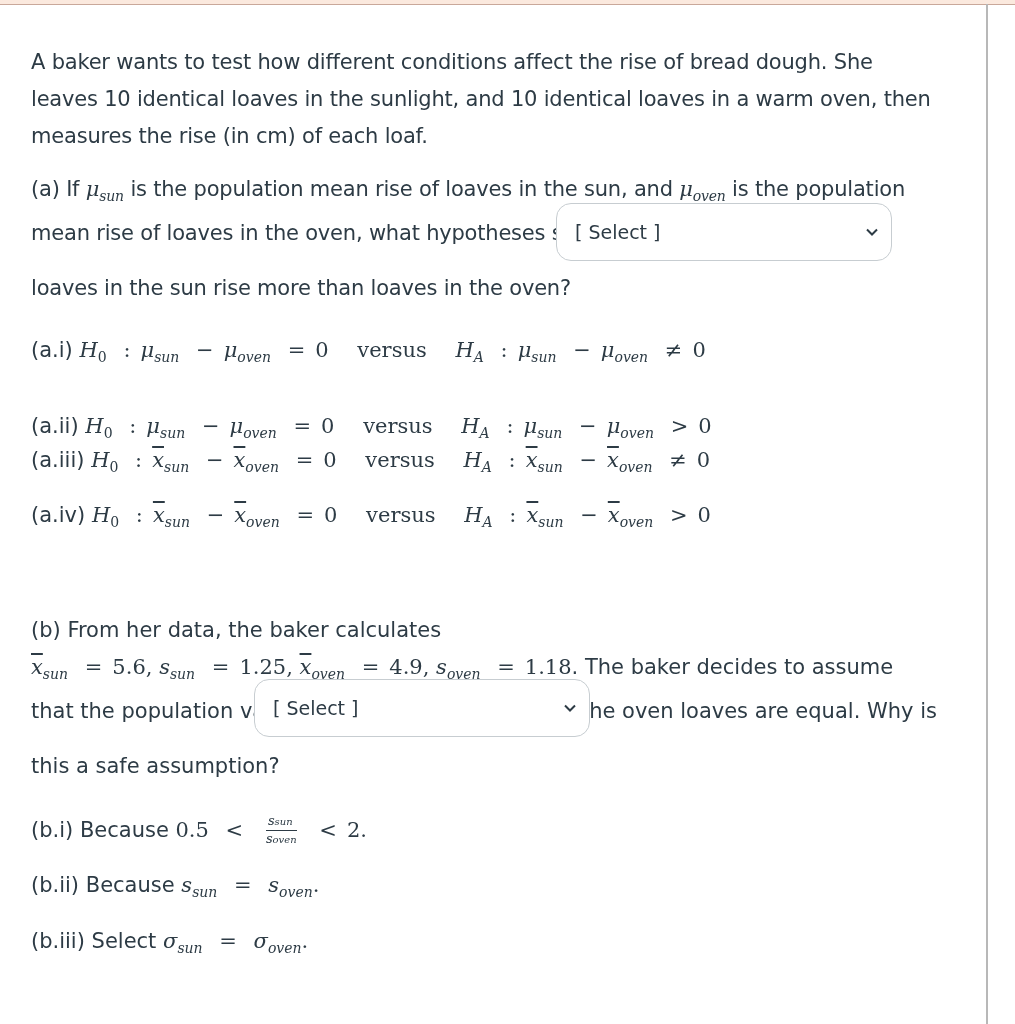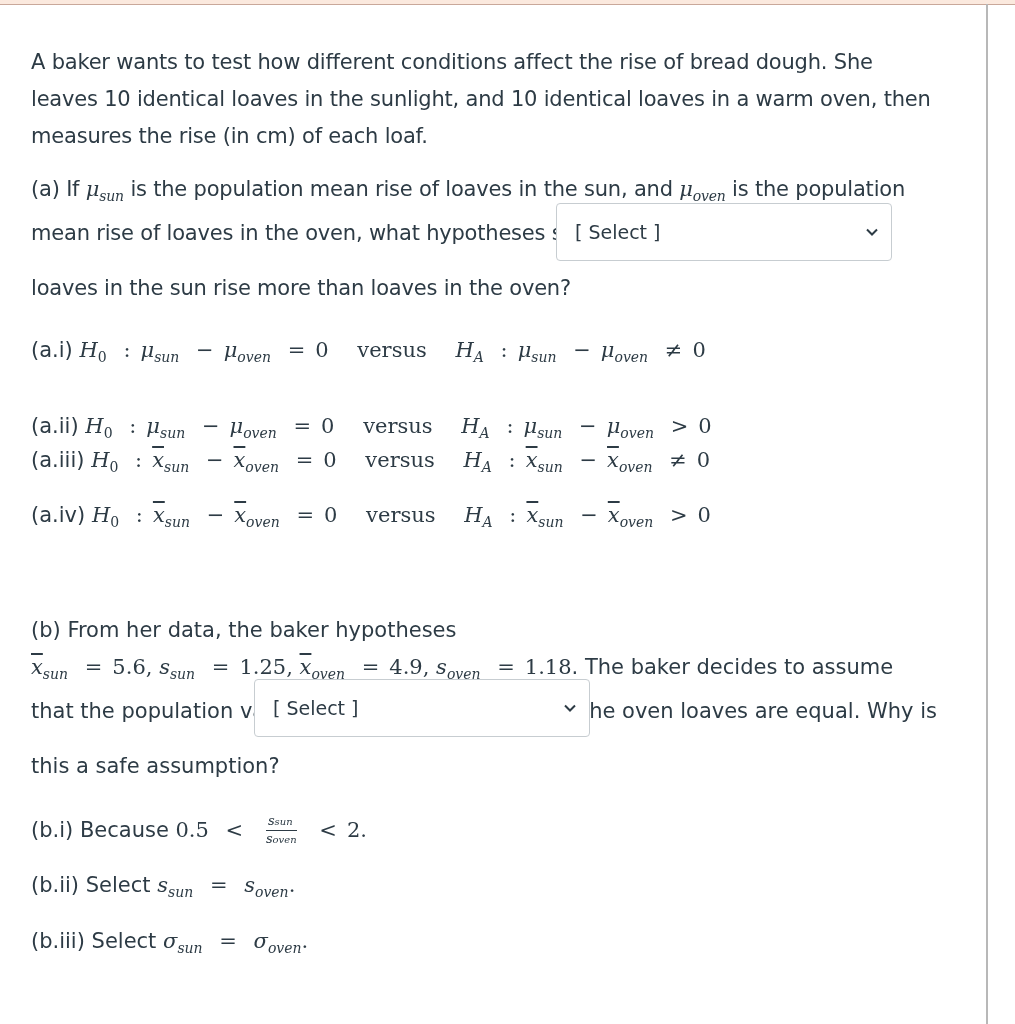--- a/index.html
+++ b/index.html
@@ -20,21 +20,21 @@
     font-size: 21px; line-height: 37px; letter-spacing: -0.2px;
   }
   .para { margin: 0; }
   .gap-a { height: 16px; }
   .math { font-family: "DejaVu Serif", serif; font-style: italic; font-size: 21px; }
   .mroman { font-family: "DejaVu Serif", serif; font-size: 21px; }
   .sub { font-size: 14px; vertical-align: -5px; font-style: italic; font-family: "DejaVu Serif", serif; }
   .bar { text-decoration: overline; }
   .select {
     display: inline-flex; align-items: center; justify-content: space-between;
-    border: 1px solid #c7cdd1; border-radius: 4px; background: #fff;
+    border: 1px solid #c7cdd1; border-radius: 15px; background: #fff;
     box-sizing: border-box; height: 58px; padding: 0 12px 0 18px;
     vertical-align: middle; cursor: pointer; position: relative;
   }
   .select .sel-label { font-size: 19px; color: #2d3b45; }
   .select .chev { width: 14px; height: 14px; }
   .select-a { width: 336px; position: absolute; left: 556px; top: 203px; }
   .select-b { width: 336px; position: absolute; left: 254px; top: 679px; }
   .hyp { position: absolute; left: 31px; font-size: 21px; white-space: nowrap; }
   .hyp .lbl { font-family: "DejaVu Sans", sans-serif; }
   .versus { font-family: "DejaVu Serif", serif; font-style: normal; margin: 0 22px; }
@@ -121,21 +121,21 @@
   <span class="op">−</span><span class="math bar">x</span><span class="sub">oven</span>
   <span class="op">=</span><span class="mroman">0</span>
   <span class="versus">versus</span>
   <span class="math">H</span><span class="sub">A</span>
   <span class="op">:</span><span class="math bar">x</span><span class="sub">sun</span>
   <span class="op">−</span><span class="math bar">x</span><span class="sub">oven</span>
   <span class="op">&gt;</span><span class="mroman">0</span>
 </div>
 
 <div class="bl" style="top:612px; line-height:37px">
-  <span>(b) From her data, the baker hypotheses</span><br>
+  <span>(b) From her data, the baker calculates</span><br>
   <span class="math bar">x</span><span class="sub">sun</span>
   <span class="op">=</span><span class="mroman">5.6</span><span class="mroman">, </span>
   <span class="math">s</span><span class="sub">sun</span>
   <span class="op">=</span><span class="mroman">1.25</span><span class="mroman">, </span>
   <span class="math bar">x</span><span class="sub">oven</span>
   <span class="op">=</span><span class="mroman">4.9</span><span class="mroman">, </span>
   <span class="math">s</span><span class="sub">oven</span>
   <span class="op">=</span><span class="mroman">1.18</span><span>. The baker decides to assume</span><br>
   <span>that the population variances of the sun loaves and the oven loaves are equal.  Why is</span><br>
   <span style="line-height:72px">this a safe assumption?</span>
@@ -150,21 +150,21 @@
 
 <div class="bl" style="top:813px">
   <span>(b.i) Because</span>
   <span class="mroman">0.5</span>
   <span class="op">&lt;</span>
   <span class="frac"><span class="num">s<span style="font-size:10px">sun</span></span><span class="den">s<span style="font-size:10px">oven</span></span></span>
   <span class="op">&lt;</span><span class="mroman">2.</span>
 </div>
 
 <div class="bl" style="top:873px">
-  <span>(b.ii) Select</span>
+  <span>(b.ii) Because</span>
   <span class="math">s</span><span class="sub">sun</span>
   <span class="op">=</span>
   <span class="math">s</span><span class="sub">oven</span><span class="mroman">.</span>
 </div>
 
 <div class="bl" style="top:929px">
   <span>(b.iii) Select</span>
   <span class="math">σ</span><span class="sub">sun</span>
   <span class="op">=</span>
   <span class="math">σ</span><span class="sub">oven</span><span class="mroman">.</span>

